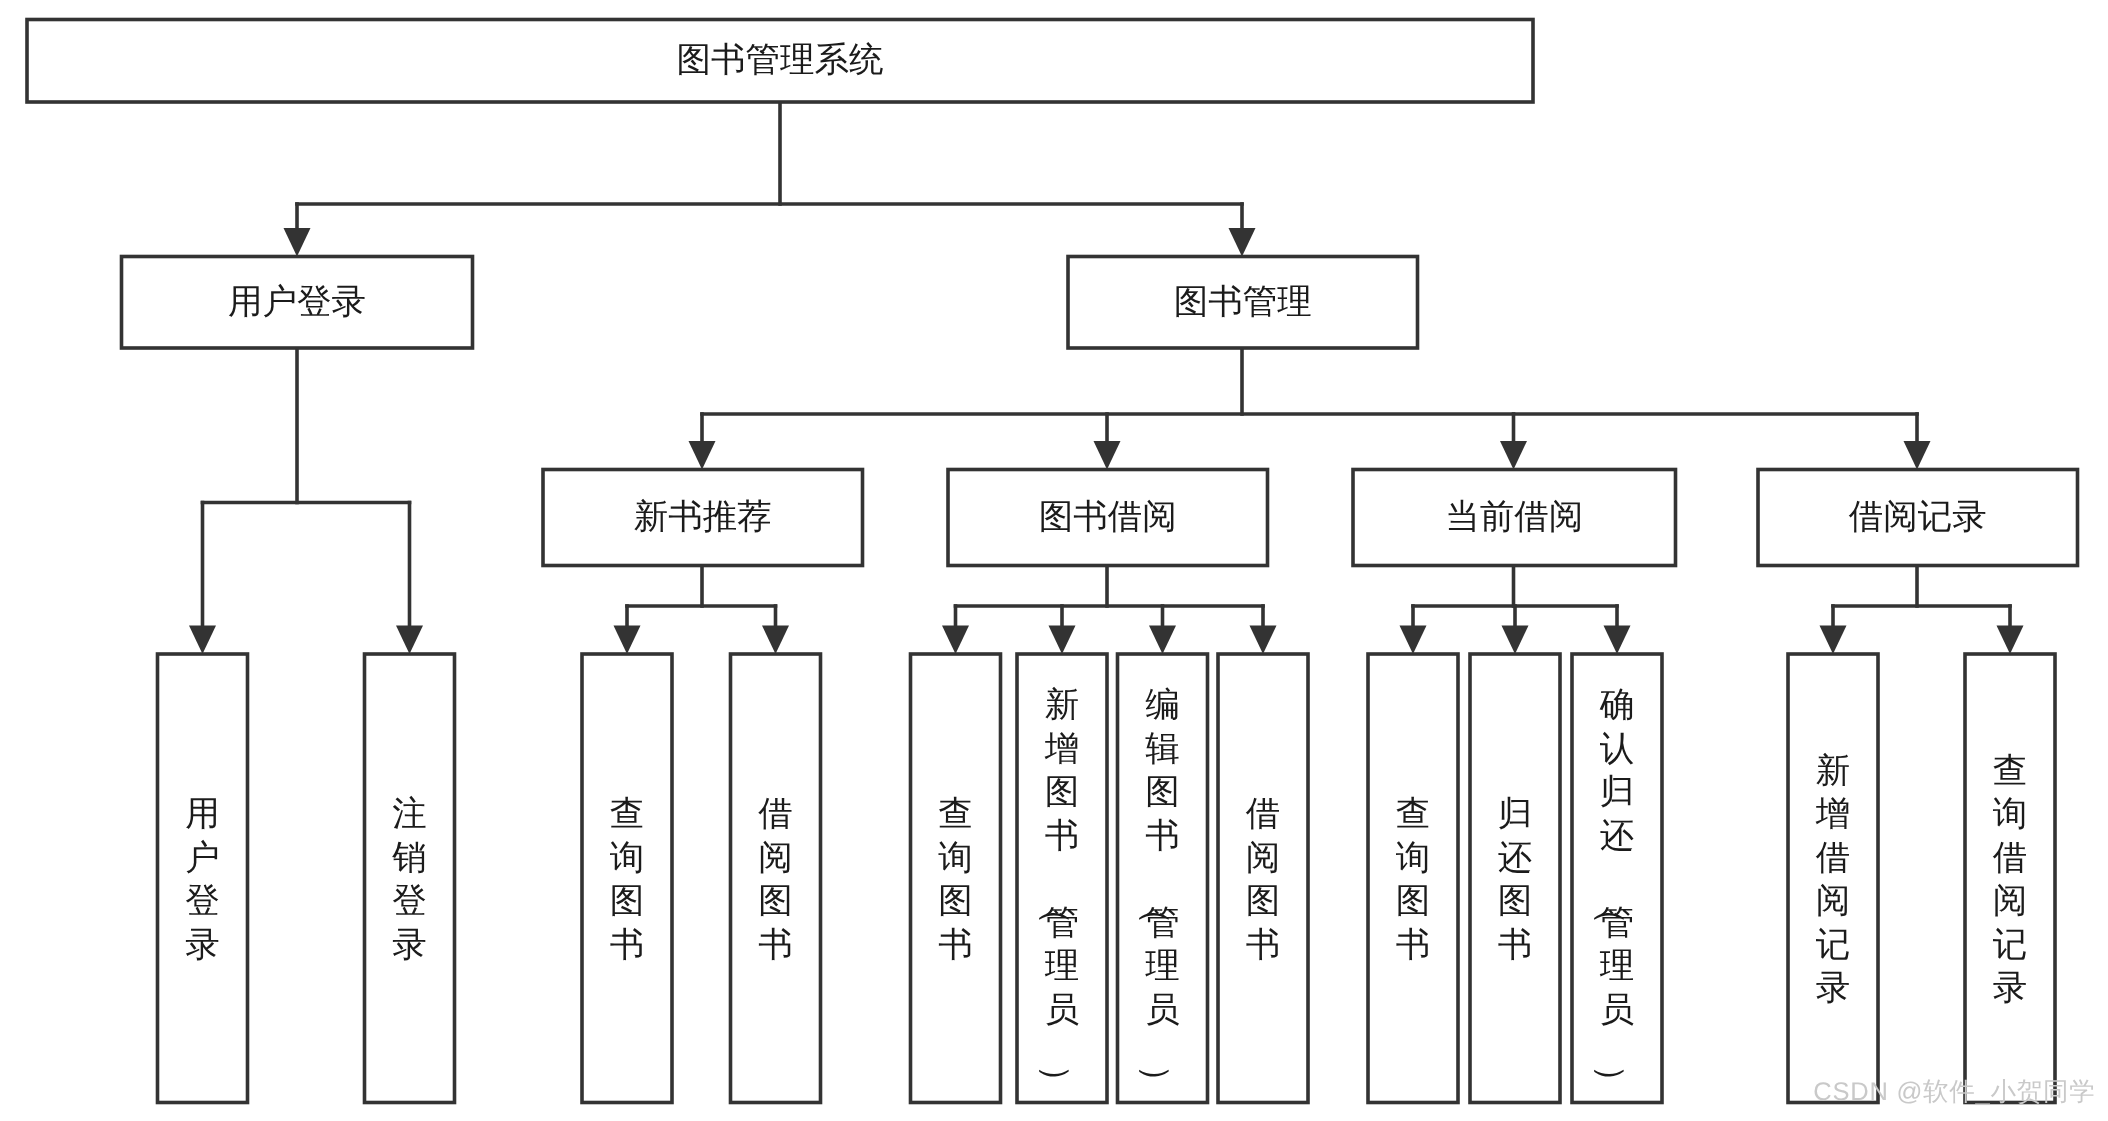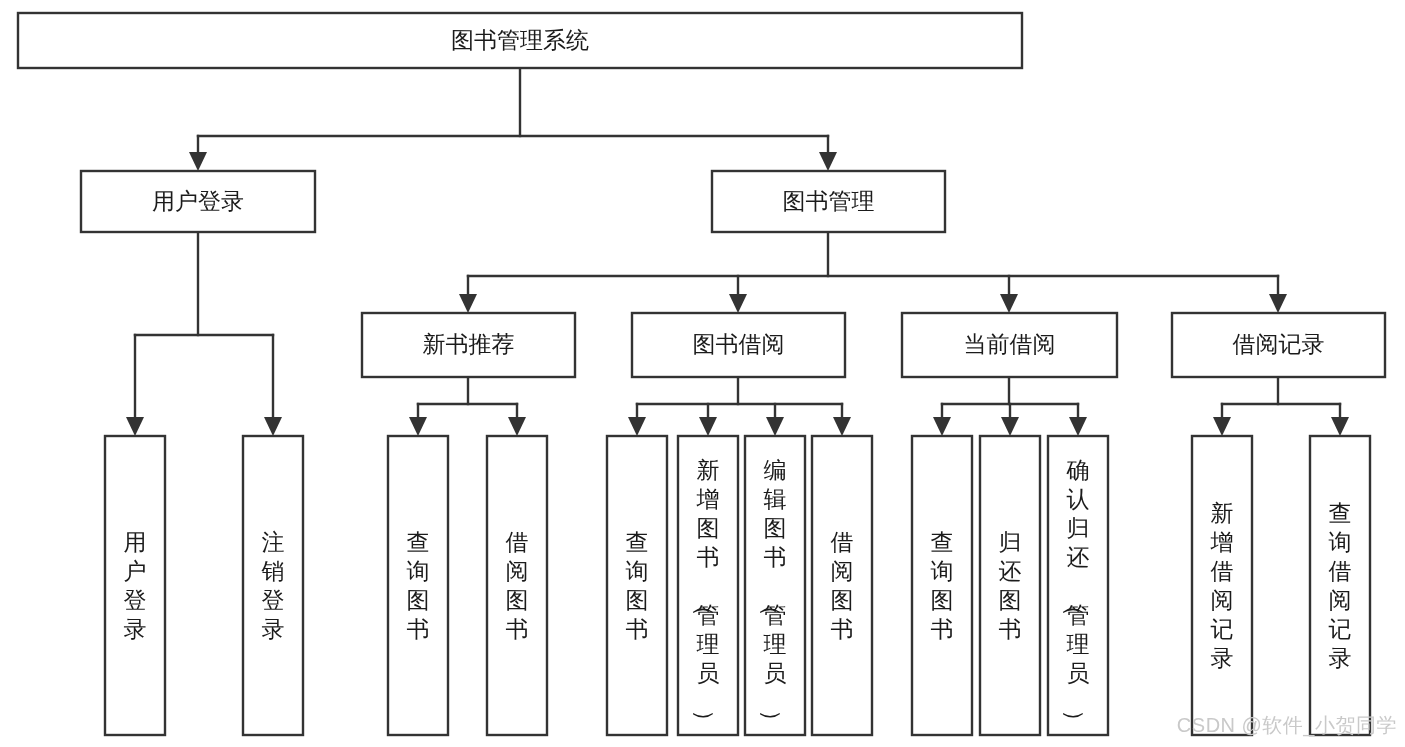--- a/index.html
+++ b/index.html
@@ -48,21 +48,21 @@
     font-family: "Liberation Sans", "DejaVu Sans", sans-serif;
     font-size: 23px;
     fill: #1b1b1b;
     text-anchor: middle;
   }
   .watermark {
     position: absolute;
     right: 8px;
     bottom: 8px;
     font-family: "Liberation Sans", "DejaVu Sans", sans-serif;
-    font-size: 20px;
+    font-size: 17px;
     color: #c9c9c9;
     letter-spacing: 0.5px;
     white-space: nowrap;
     user-select: none;
   }
 </style>
 </head>
 <body>
 
 <svg id="diagram" viewBox="0 0 1405 747">

